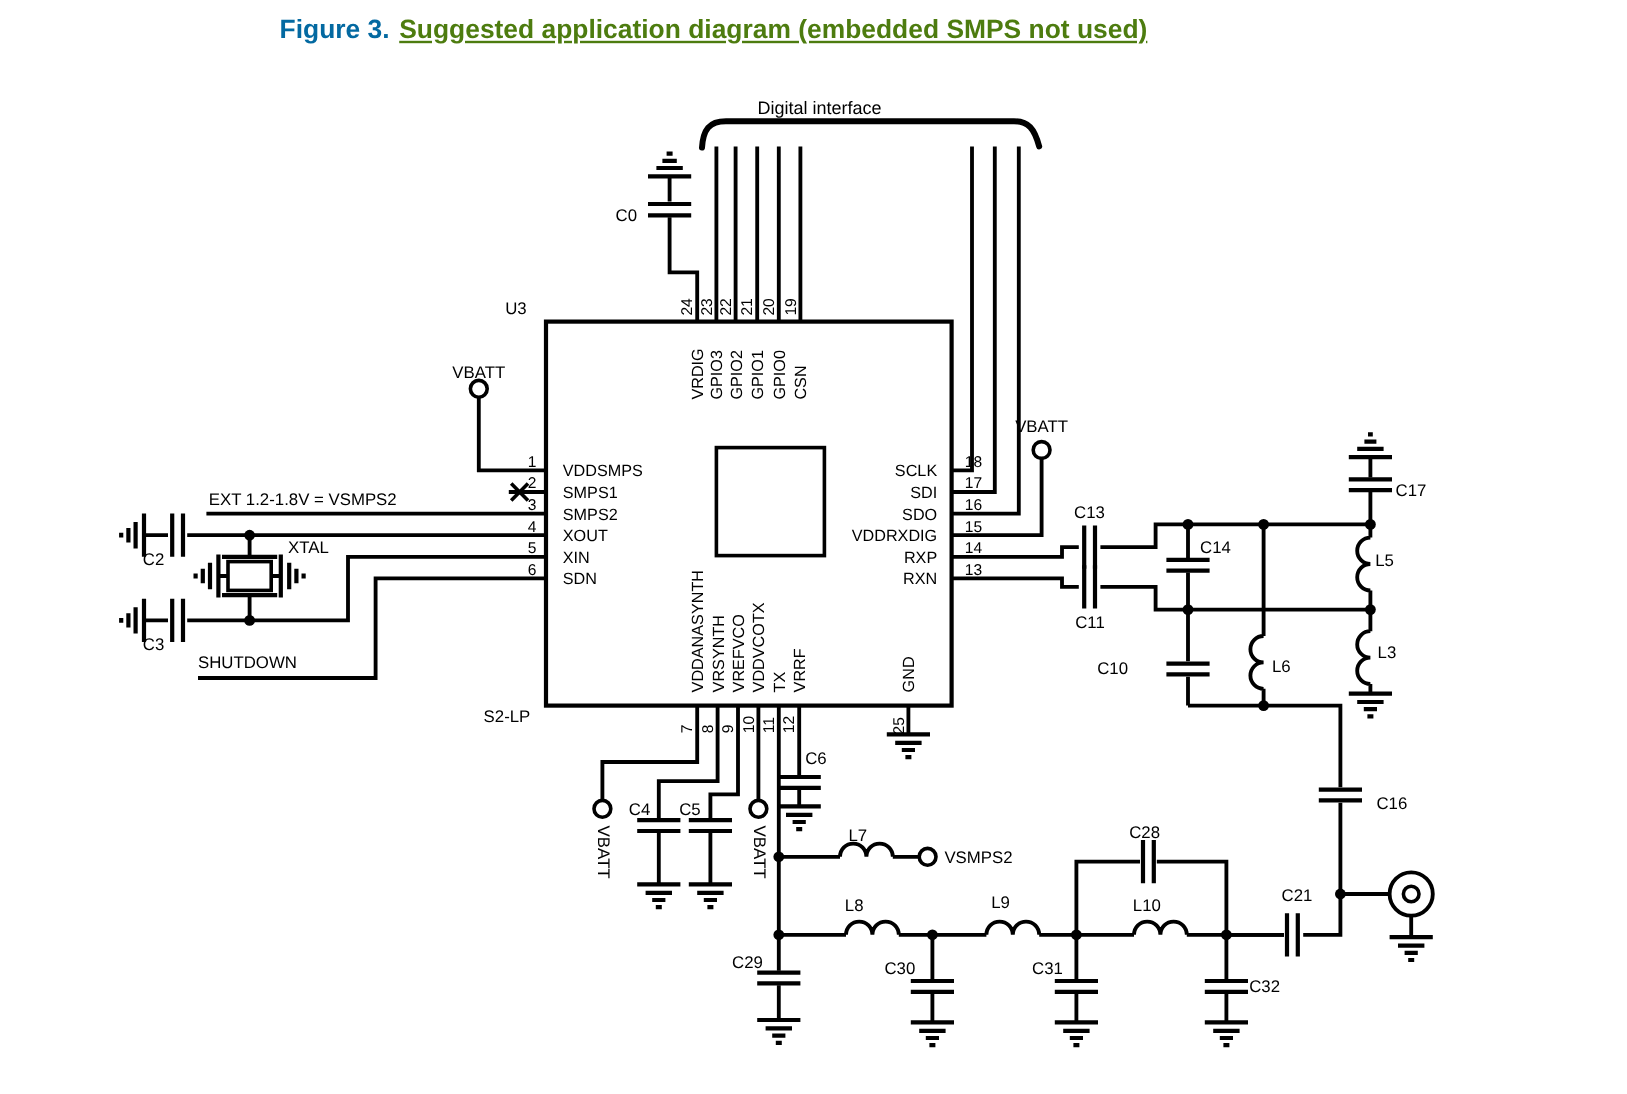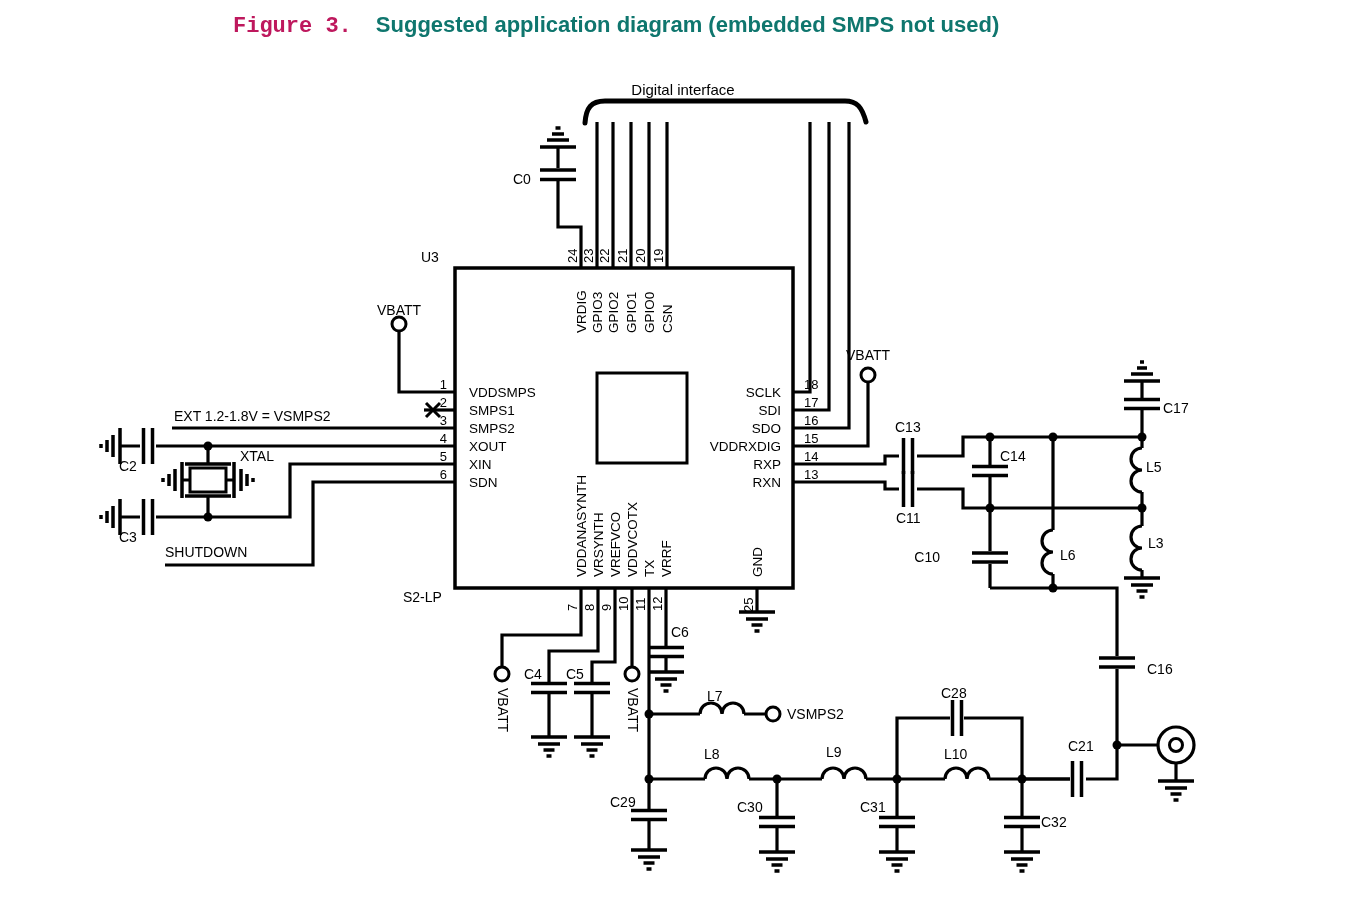--- a/index.html
+++ b/index.html
@@ -1,20 +1,20 @@
 <!DOCTYPE html>
 <html><head>
 <meta charset="utf-8">
 <style>
   html,body{margin:0;padding:0;background:#ffffff;}
   body{width:1356px;height:912px;position:relative;overflow:hidden;
        font-family:"Liberation Sans",sans-serif;}
   .title{position:absolute;left:233px;top:12px;font-size:22px;font-weight:bold;white-space:nowrap;}
-  .title .fig{color:#be185d;margin-right:24px;font-family:Liberation Mono, monospace;}
-  .title .txt{color:#0f766e;}
+  .title .fig{color:#0369a1;margin-right:8px;}
+  .title .txt{color:#4d7c0f;text-decoration:underline;}
   svg{position:absolute;left:0;top:0;}
   svg text{fill:#000;font-family:"Liberation Sans",sans-serif;}
   .pname{font-size:13.5px;}
   .pnum{font-size:13px;}
   .clabel{font-size:14px;}
   .net{font-size:14px;}
   .iface{font-size:15px;}
 </style>
 </head>
 <body>

